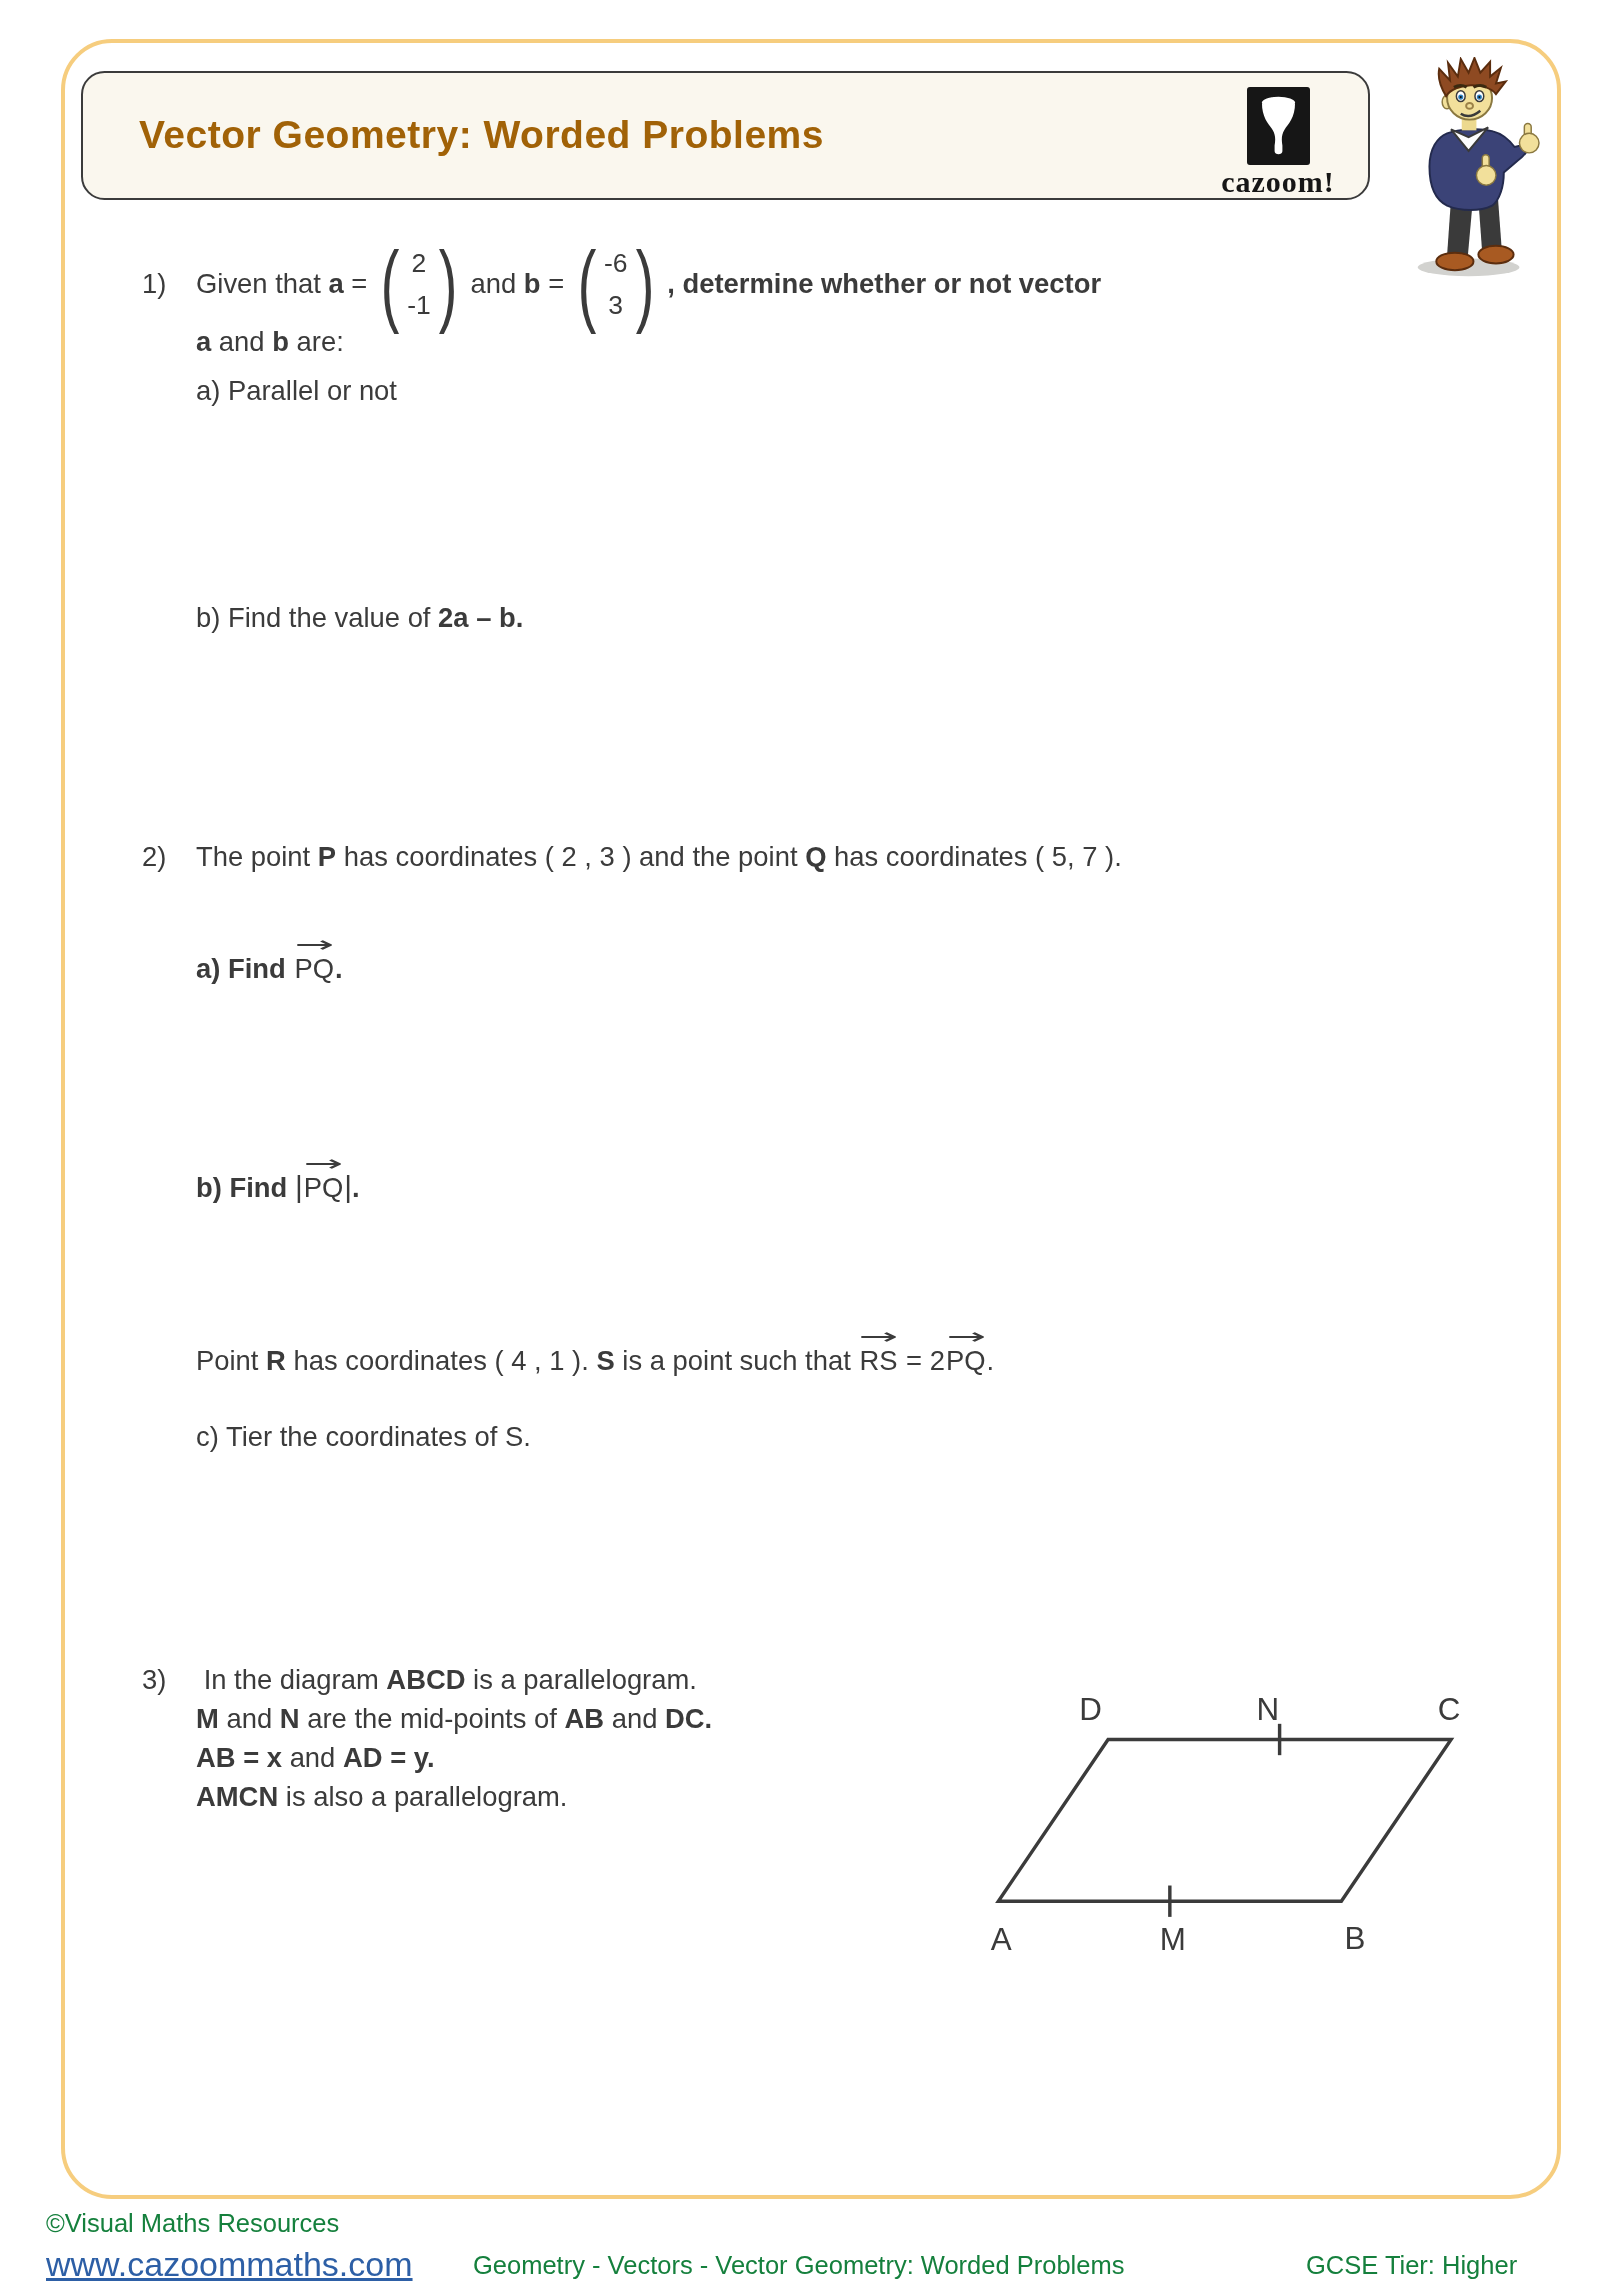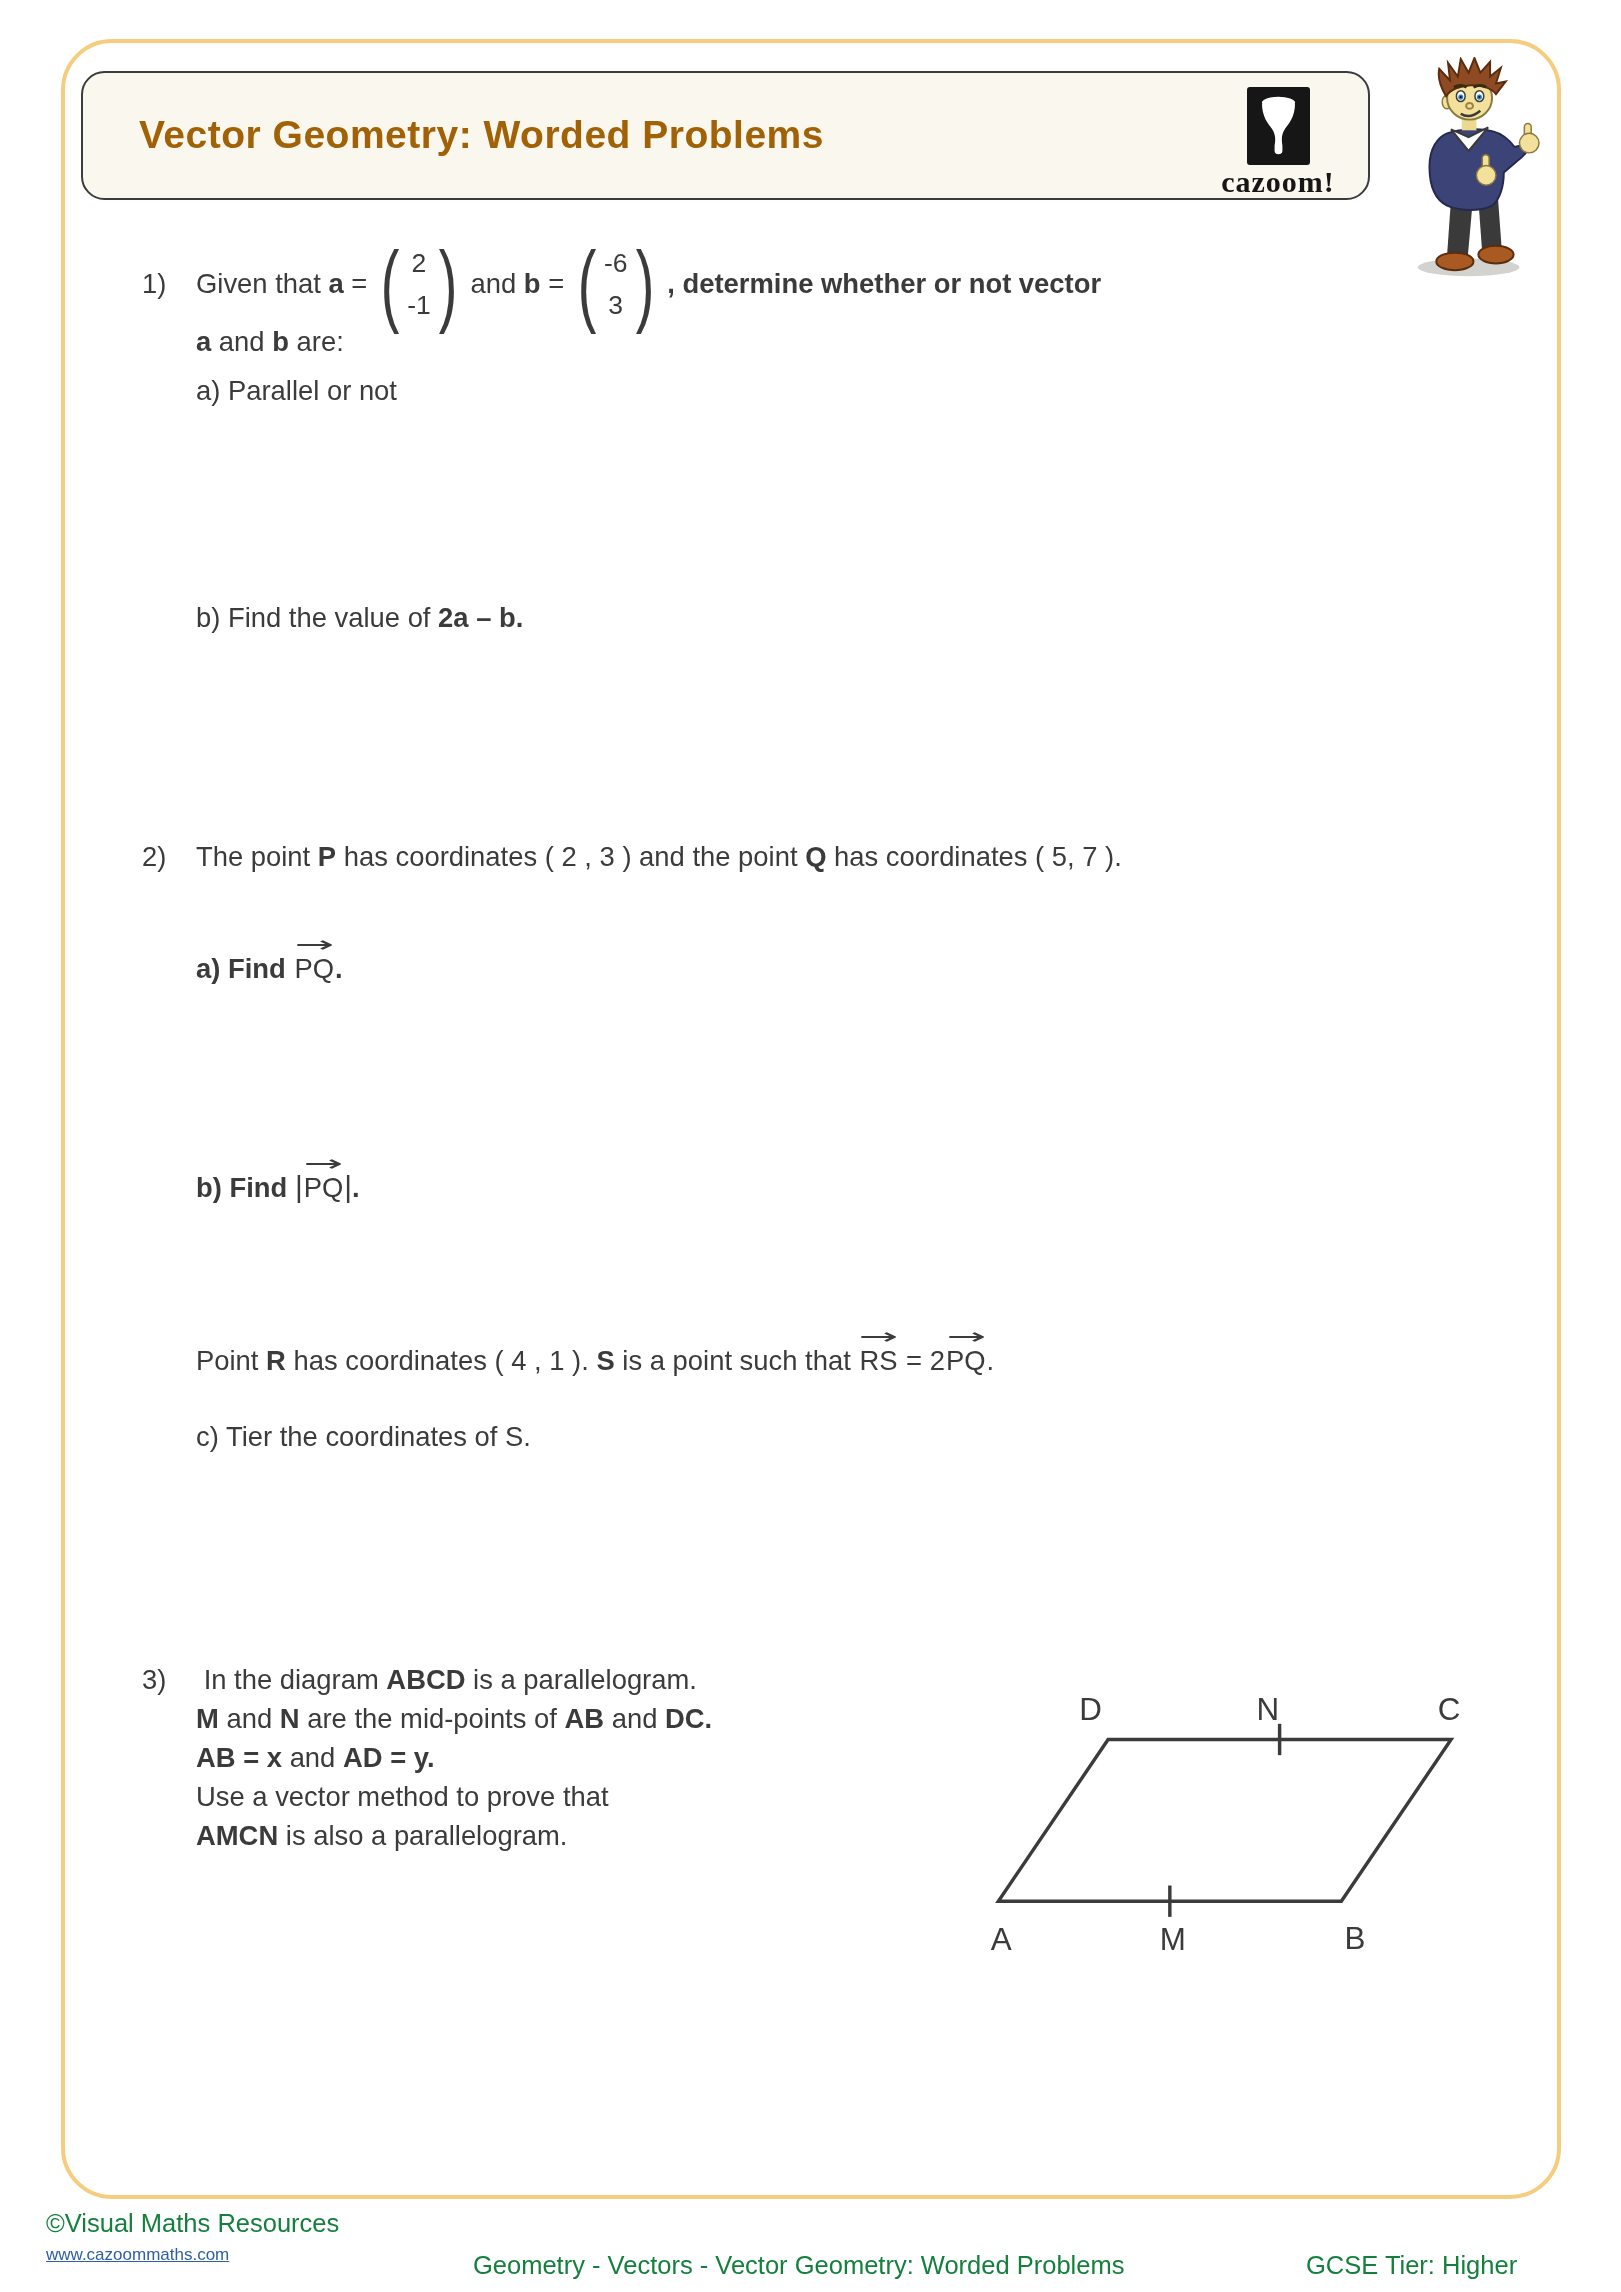--- a/index.html
+++ b/index.html
@@ -48,21 +48,21 @@
     font-size:22.5px;font-weight:400;font-family:"DejaVu Sans", sans-serif;color:#3b3b3b;
   }
   .pipe{font-size:30px;}
 
   
   .q3-line{line-height:39px;white-space:nowrap;}
   .q3-indent{padding-left:54px;}
 
   
   .footer-text{font-size:25.5px;color:#15803d;}
-  a.site-link{color:#2d5fa6;text-decoration:underline;font-size:17px;}
+  a.site-link{color:#2d5fa6;text-decoration:underline;font-size:34px;}
   .diagram-label{font-size:32px;fill:#3b3b3b;font-family:"Liberation Sans", sans-serif;}
 </style>
 </head>
 <body>
 
 <div class="abs page-border"></div>
 
 <div class="abs title-box">
   <div class="page-title">Vector Geometry: Worded Problems</div>
   <div class="logo-wrap">
@@ -195,21 +195,20 @@
     <span>are the mid-points of</span>
     <span class="b">AB</span>
     <span>and</span>
     <span class="b">DC.</span>
   </div>
   <div class="q3-line q3-indent">
     <span class="b">AB = x</span>
     <span>and</span>
     <span class="b">AD = y.</span>
   </div>
-  <div class="q3-line q3-indent">Use a vector method to prove that</div>
   <div class="q3-line q3-indent">
     <span class="b">AMCN</span>
     <span>is also a parallelogram.</span>
   </div>
 </div>
 
 <div class="abs" style="left:961px;top:1666px;">
   <svg width="549" height="294" viewBox="0 0 560 300">
     <polygon points="38,240 388,240 500,75 150,75" fill="none" stroke="#3b3b3b" stroke-width="3.5"></polygon>
     <line x1="325" y1="59" x2="325" y2="91" stroke="#3b3b3b" stroke-width="3.5"></line>

